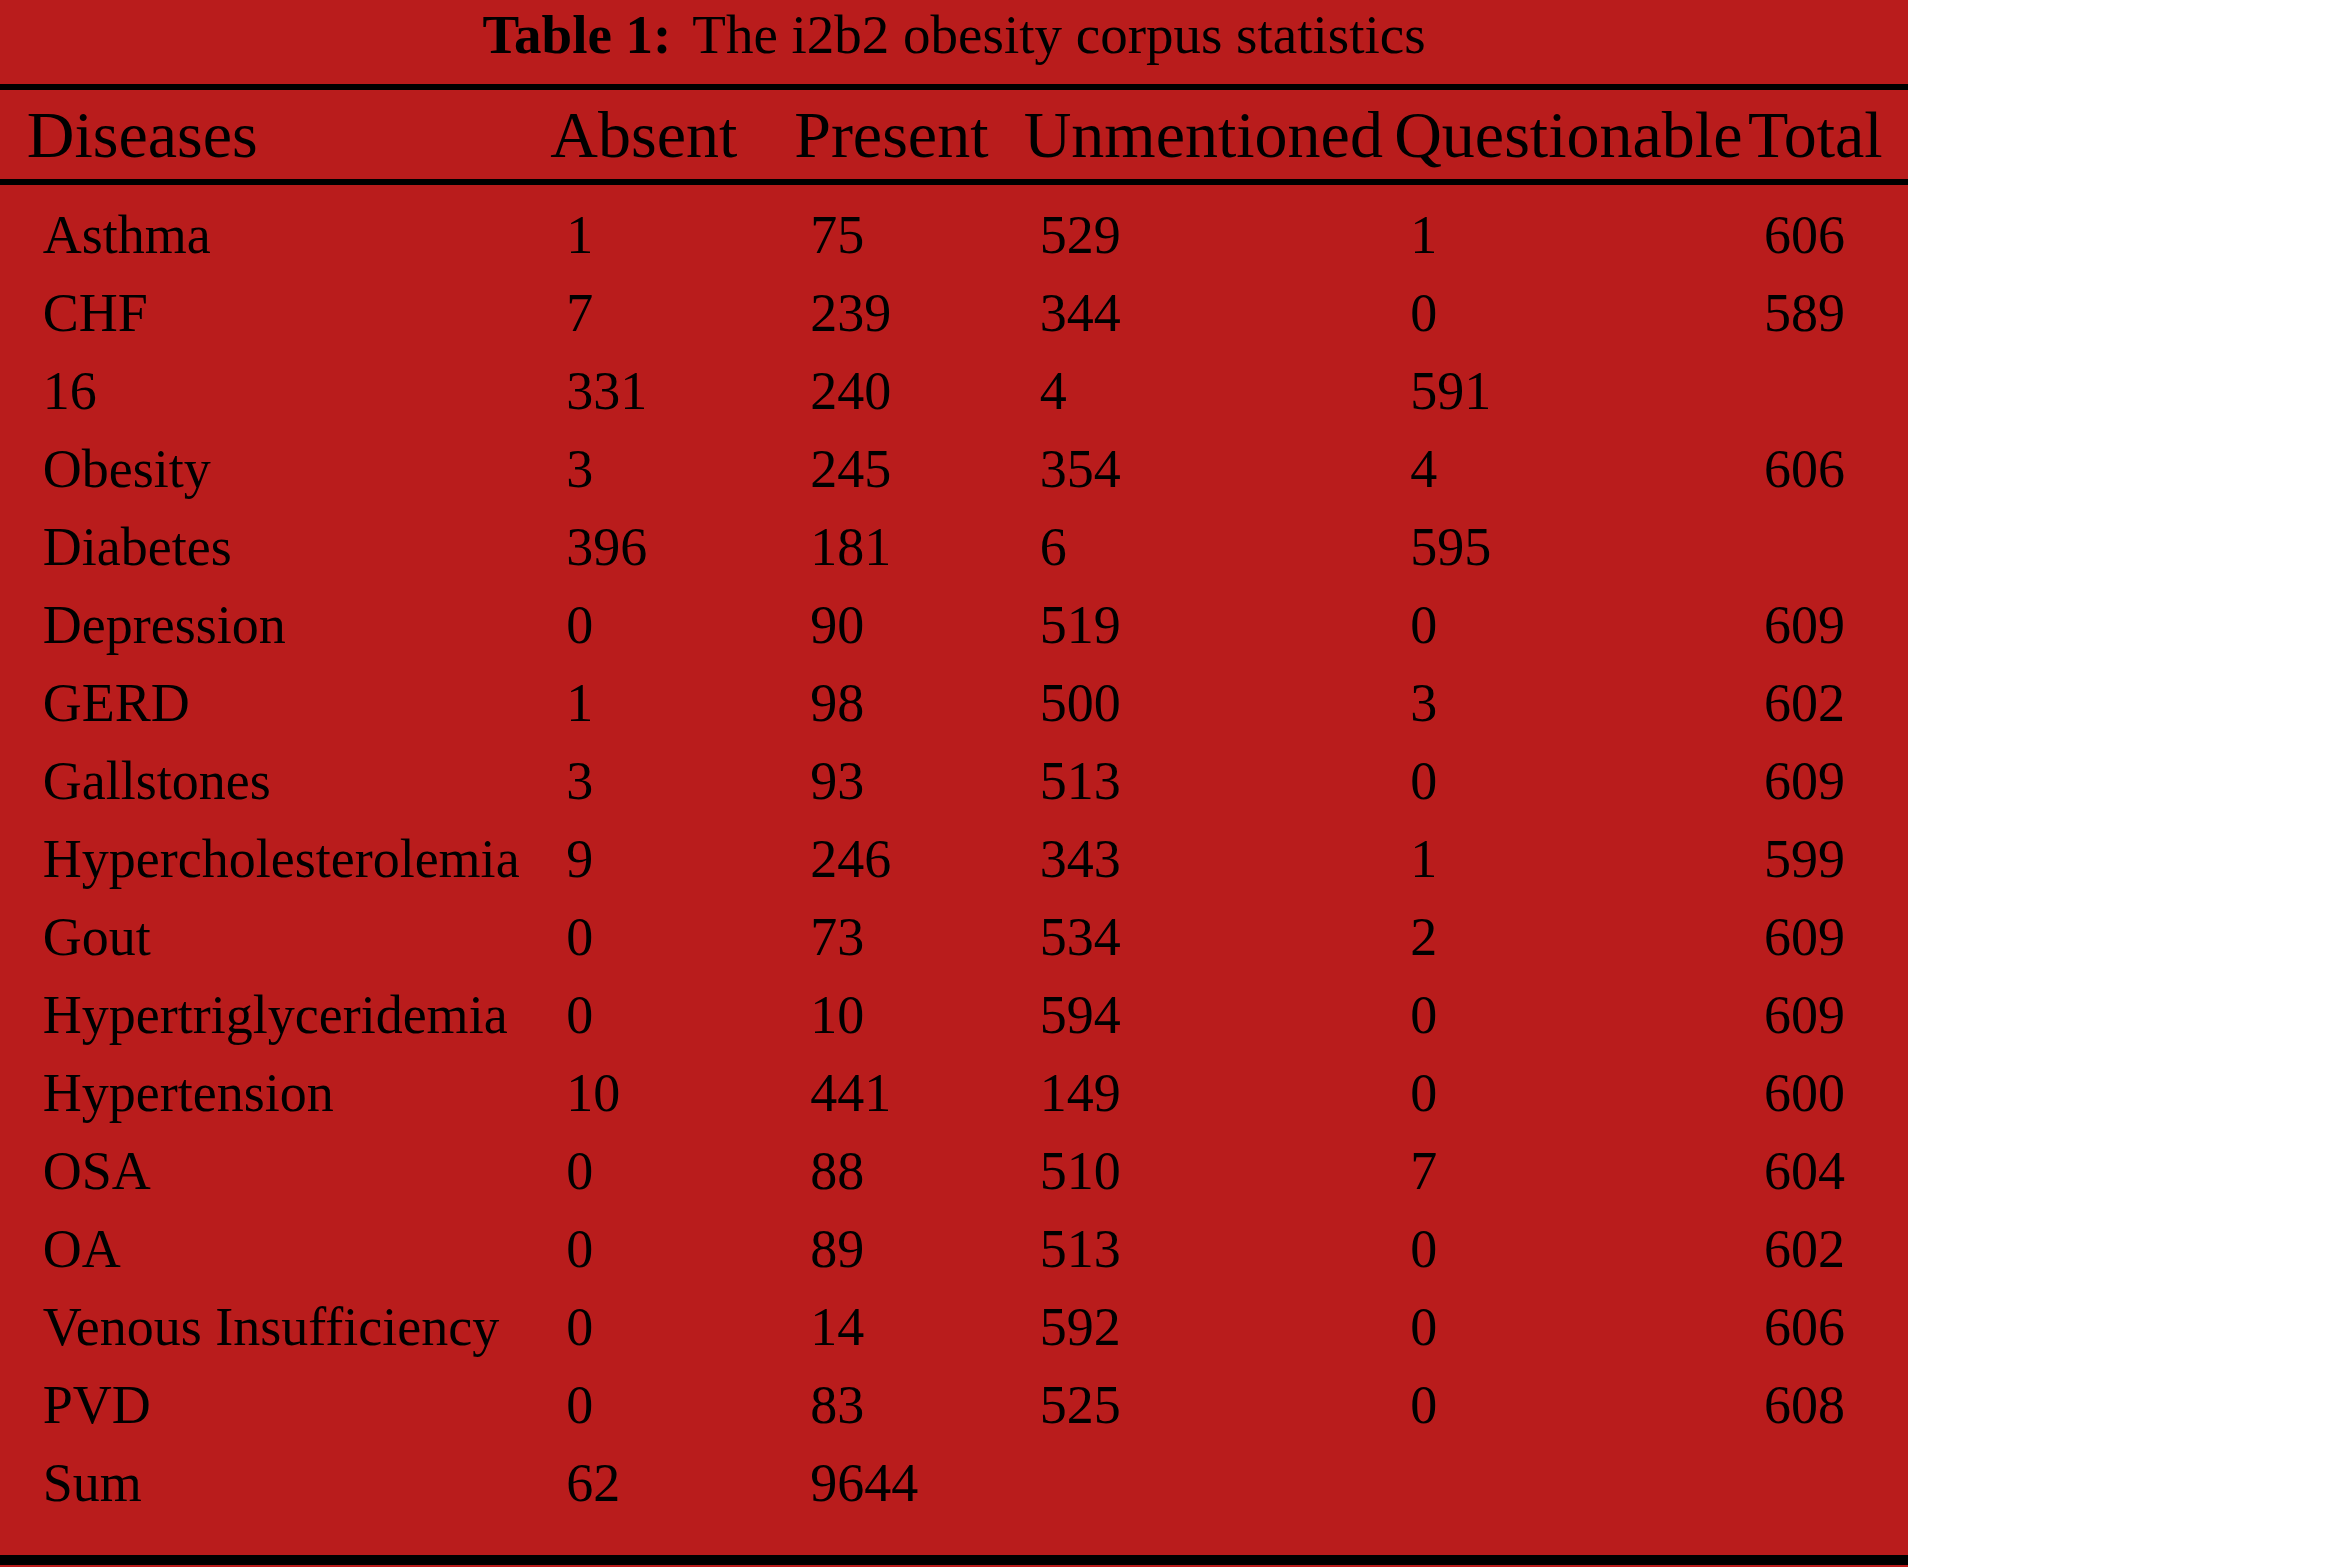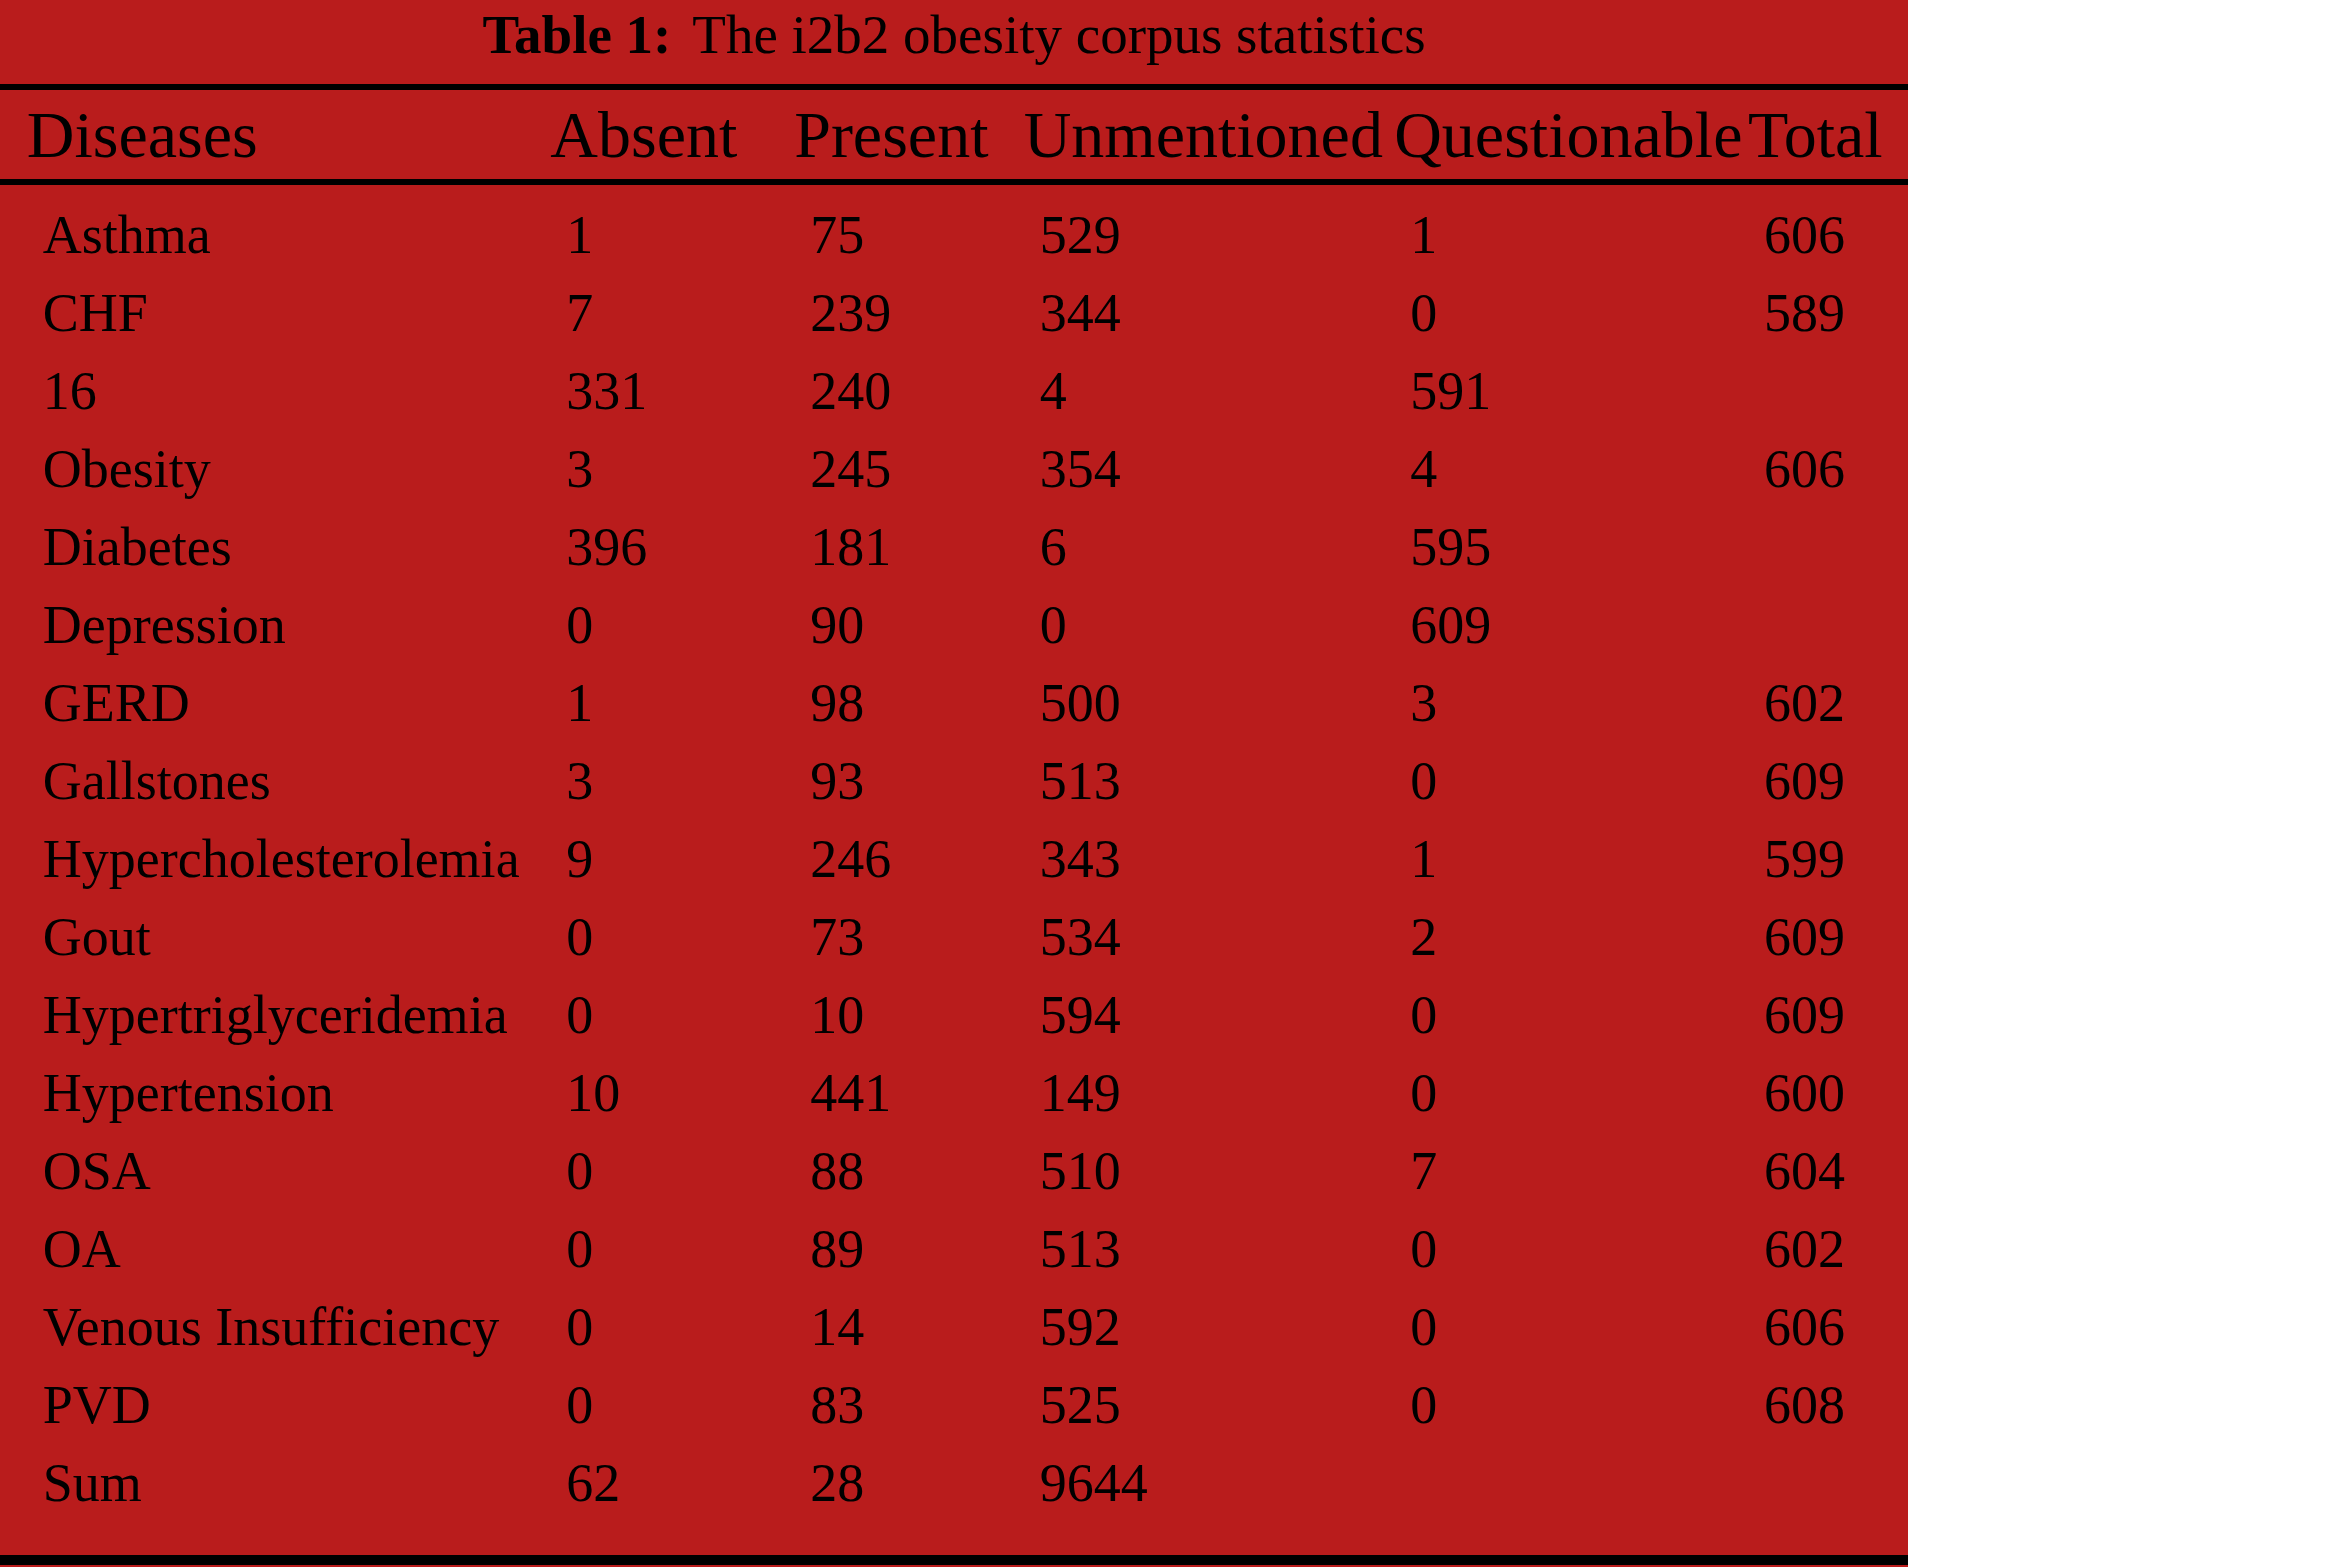--- a/index.html
+++ b/index.html
@@ -138,20 +138,21 @@
         <div class="cell">Diabetes</div>
         <div class="cell">396</div>
         <div class="cell">181</div>
         <div class="cell">6</div>
         <div class="cell">595</div>
       </div>
       <div class="row">
         <div class="cell">Depression</div>
         <div class="cell">0</div>
         <div class="cell">90</div>
+        <div class="cell">519</div>
         <div class="cell">0</div>
         <div class="cell">609</div>
       </div>
       <div class="row">
         <div class="cell">GERD</div>
         <div class="cell">1</div>
         <div class="cell">98</div>
         <div class="cell">500</div>
         <div class="cell">3</div>
         <div class="cell">602</div>
@@ -224,21 +225,20 @@
         <div class="cell">PVD</div>
         <div class="cell">0</div>
         <div class="cell">83</div>
         <div class="cell">525</div>
         <div class="cell">0</div>
         <div class="cell">608</div>
       </div>
       <div class="row">
         <div class="cell">Sum</div>
         <div class="cell">62</div>
-        <div class="cell">28</div>
         <div class="cell">9644</div>
       </div>
     </div>
 
   <div class="rule rule-bottom"></div>
 
 </div>
 
 
 </body></html>

